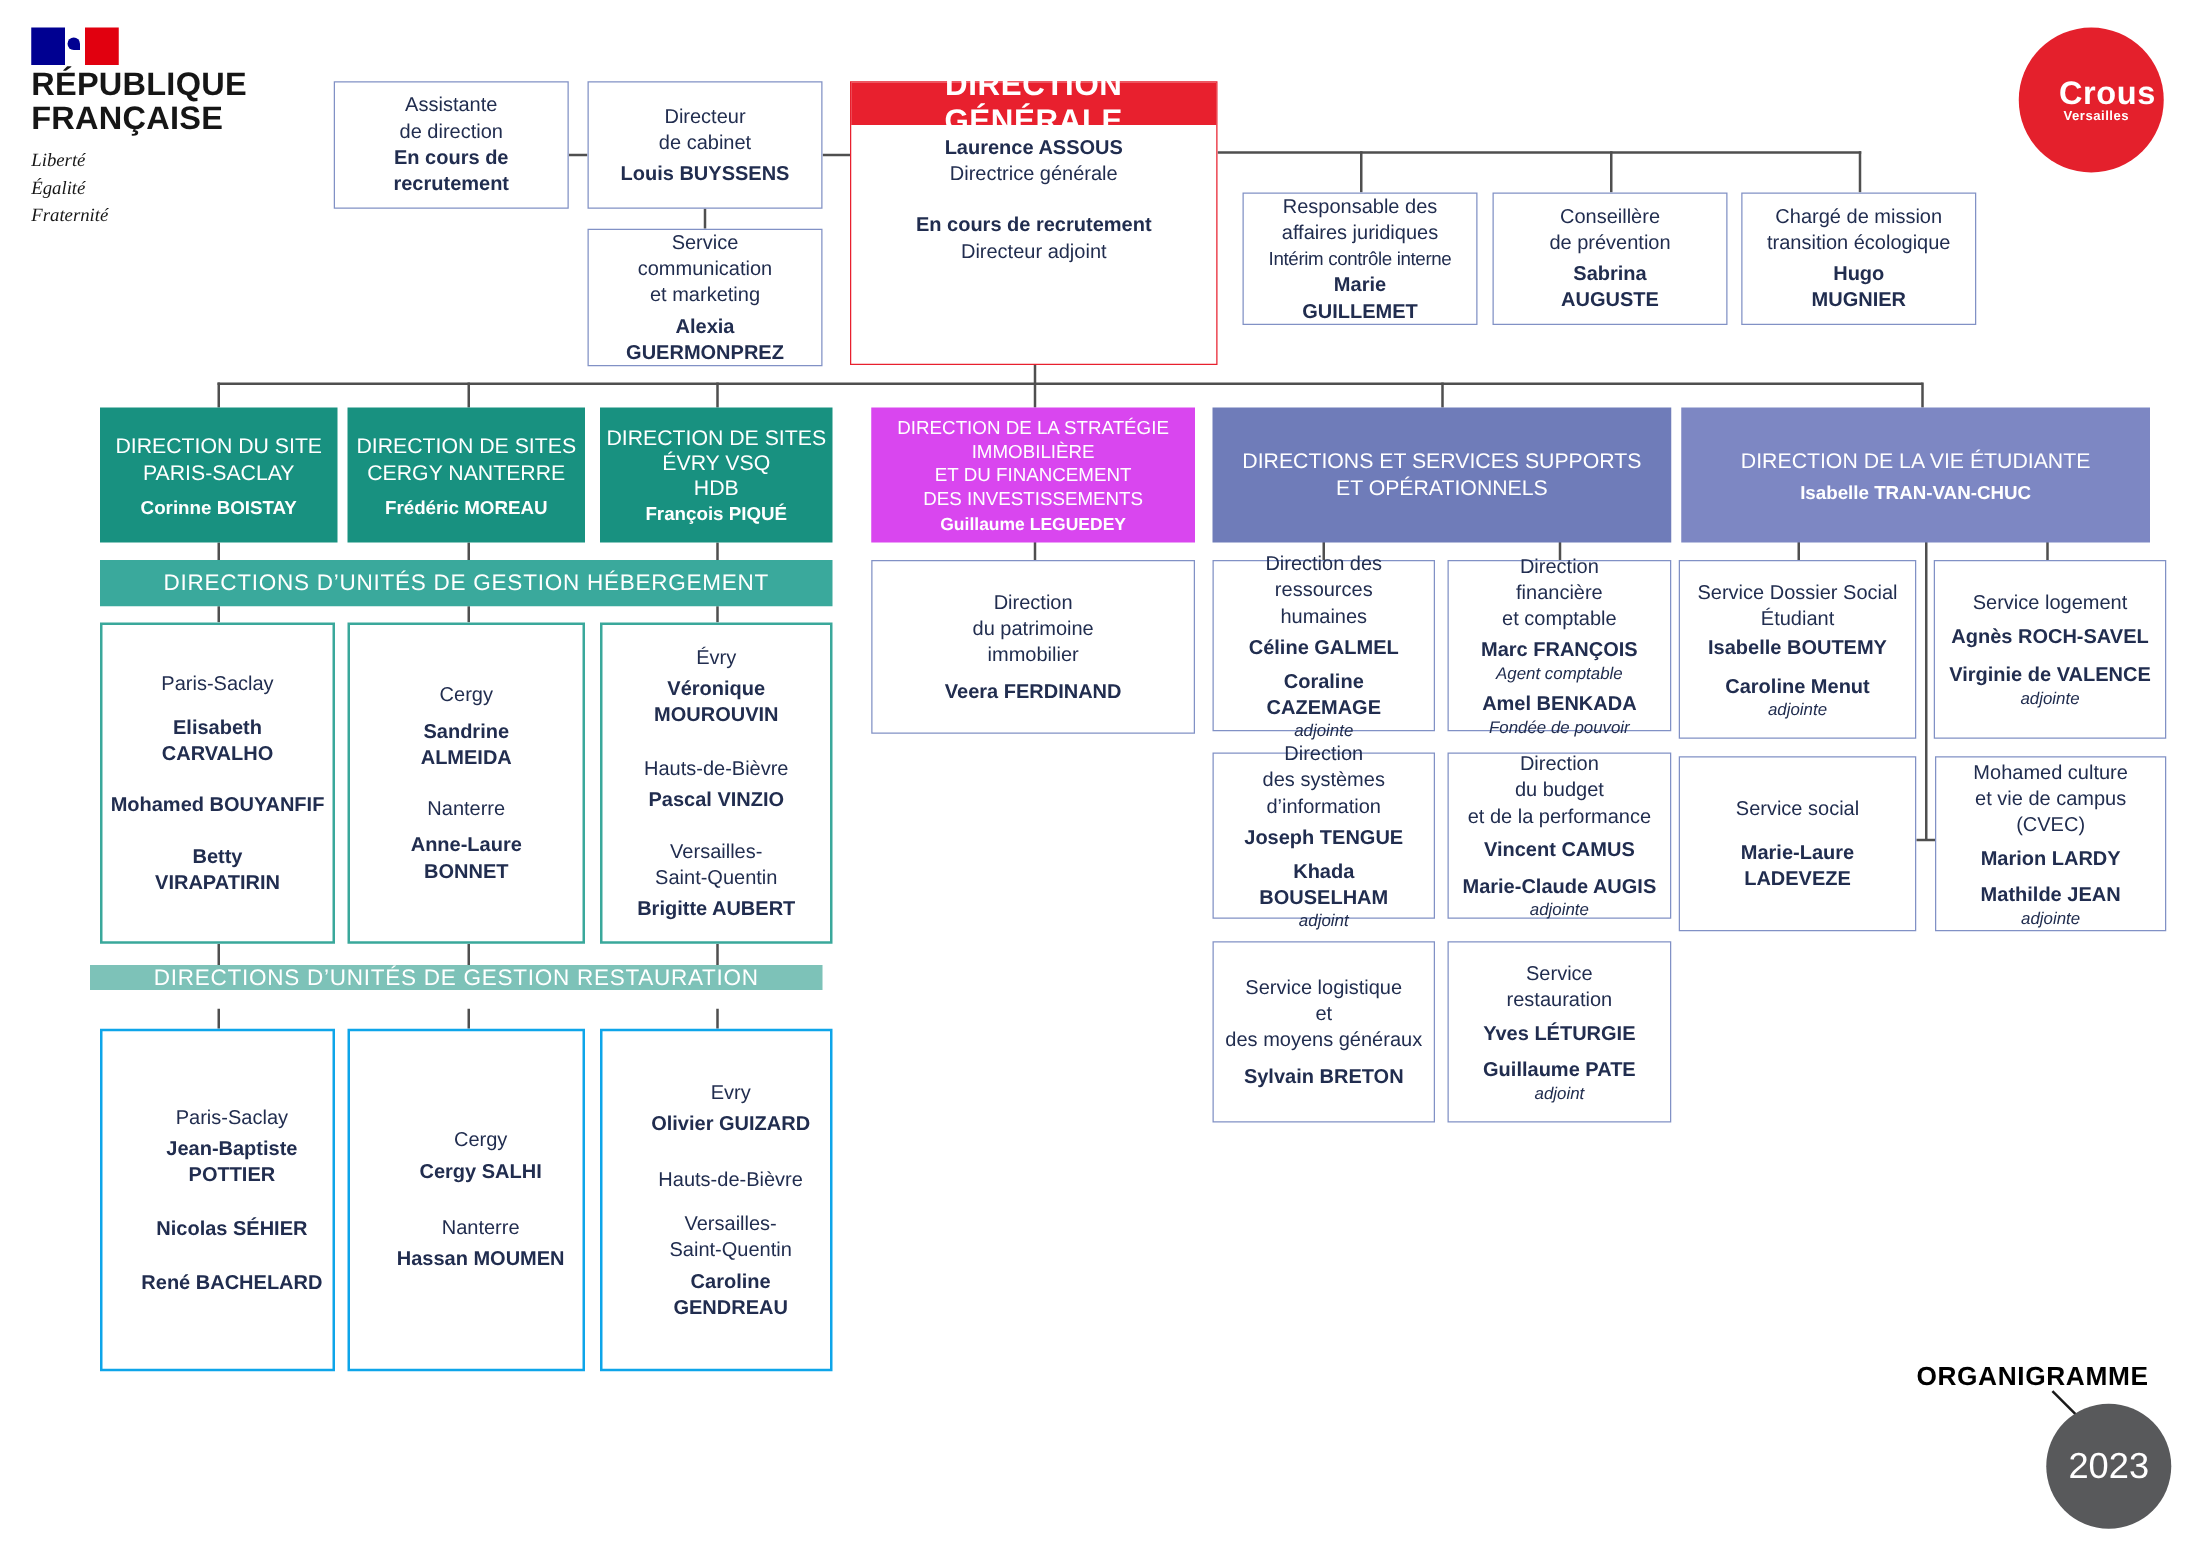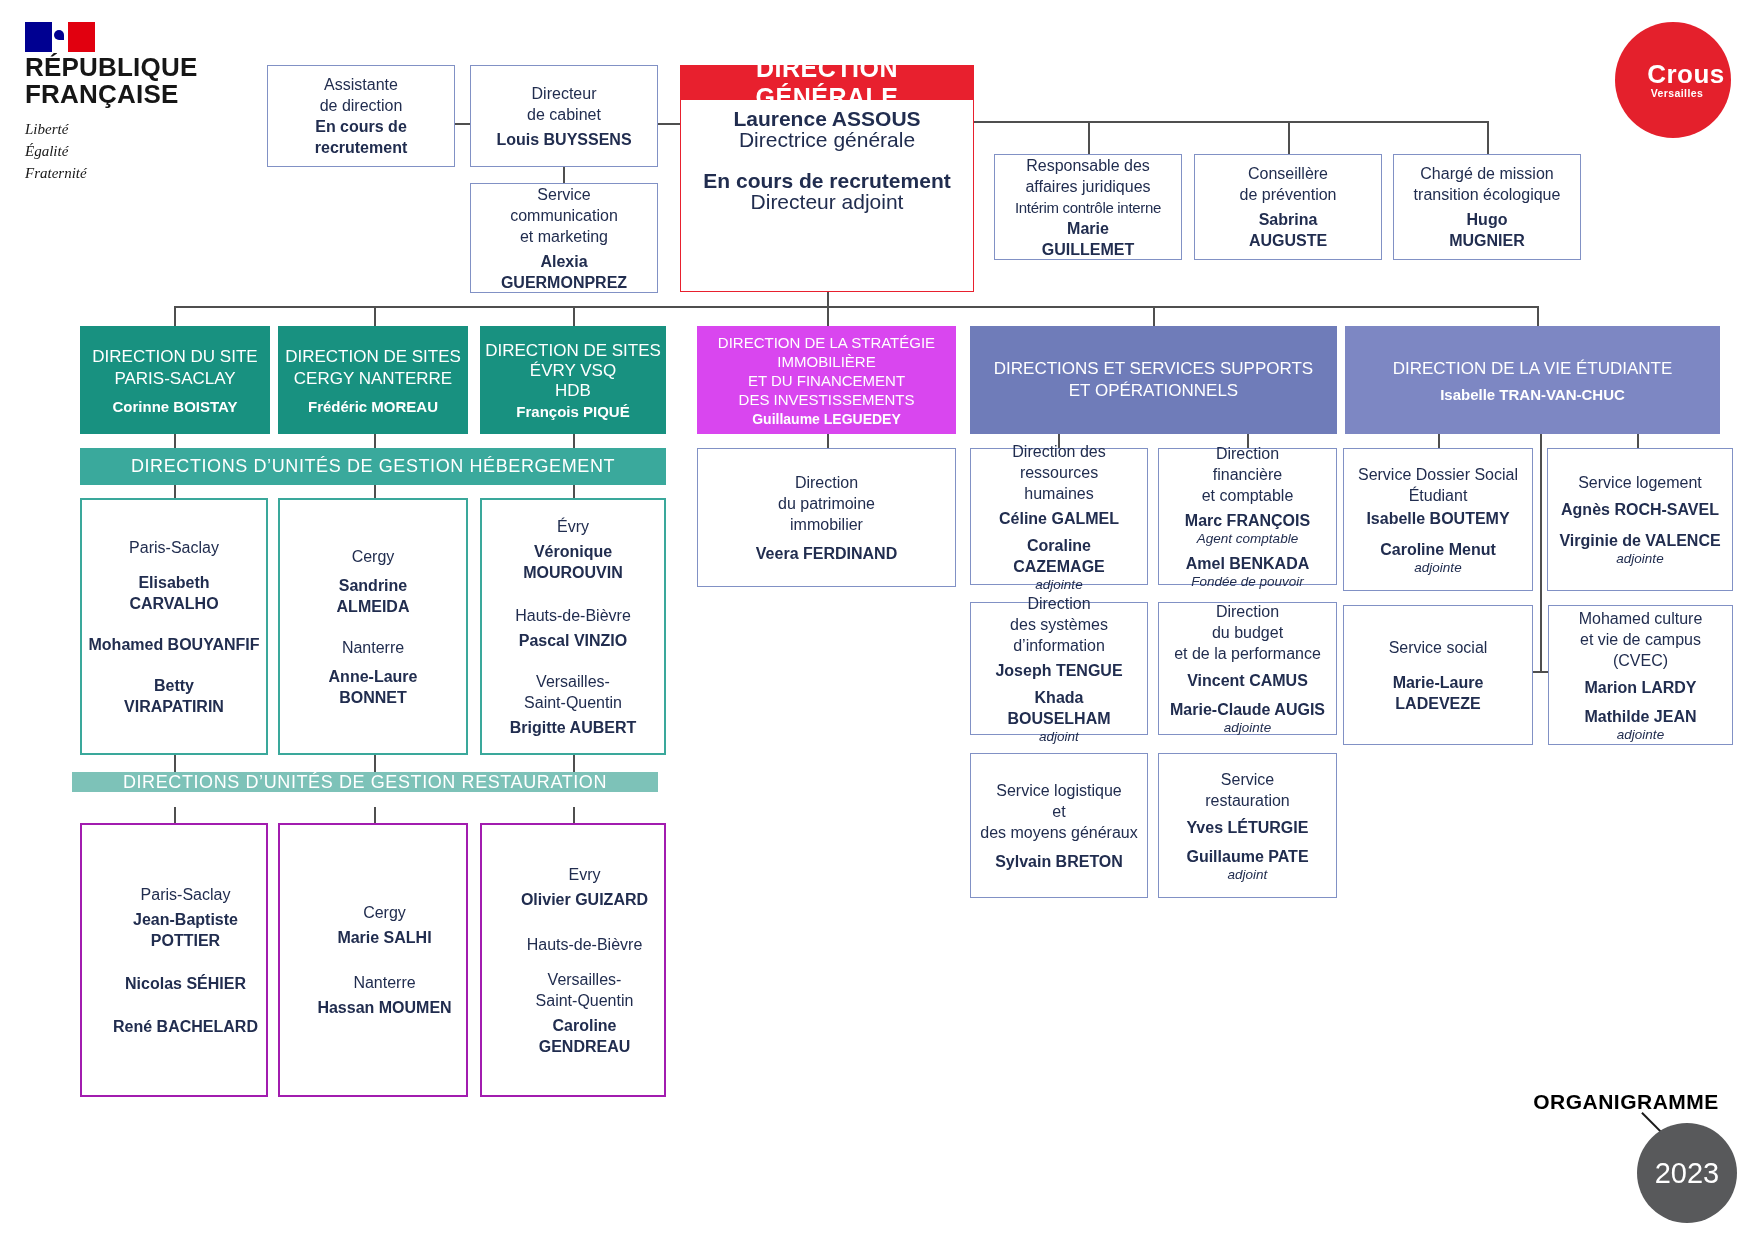--- a/index.html
+++ b/index.html
@@ -2,26 +2,26 @@
 <html><head>
 <meta charset="utf-8">
 <style>
   html,body{margin:0;padding:0;background:#fff;}
   #canvas{position:relative;width:1754px;height:1240px;background:#fff;overflow:hidden;
           font-family:"Liberation Sans","DejaVu Sans",sans-serif;color:#212d4f;}
   .box{position:absolute;box-sizing:border-box;display:flex;flex-direction:column;
        align-items:center;justify-content:center;text-align:center;}
   .wb{background:#fff;border:1.5px solid #8191c5;font-size:16px;line-height:21px;}
   .tealb{border:2px solid #3aa89b;}
-  .ltealb{border:2px solid #a21caf;padding-left:23px;}
+  .ltealb{border:2px solid #0ea5e9;padding-left:23px;}
   .dgbox{background:#fff;border:1.5px solid #e8202e;justify-content:flex-start;padding:0;}
   .dgband{width:100%;height:34px;background:#e8202e;color:#fff;font-weight:bold;font-size:25px;
           letter-spacing:.5px;display:flex;align-items:center;justify-content:center;flex:none;}
   .dgbody{flex:1;width:100%;display:flex;flex-direction:column;align-items:center;
-          justify-content:flex-start;padding-top:8px;font-size:21px;line-height:21px;}
+          justify-content:flex-start;padding-top:8px;font-size:16px;line-height:21px;}
   .green{background:#189180;color:#fff;}
   .blue{background:#d946ef;color:#fff;}
   .purple{background:#6f7cb9;color:#fff;}
   .purple2{background:#7d87c3;color:#fff;}
   .htitle{font-size:17px;line-height:22px;font-weight:500;}
   .htitle-sm{font-size:15px;line-height:19px;font-weight:500;}
   .hname{font-size:15px;font-weight:bold;margin-top:8px;}
   .banner{color:#fff;font-size:18px;letter-spacing:.6px;font-weight:500;}
   .bn1{background:#3aa99c;}
   .bn2{background:#7dc2b8;}
@@ -245,21 +245,21 @@
 
   <div class="box wb ltealb" style="left:80px;top:823px;width:188px;height:274px">
     <div>Paris-Saclay</div>
     <div class="b mt4">Jean-Baptiste POTTIER</div>
     <div class="b mt22">Nicolas SÉHIER</div>
     <div class="b mt22">René BACHELARD</div>
   </div>
 
   <div class="box wb ltealb" style="left:278px;top:823px;width:190px;height:274px">
     <div>Cergy</div>
-    <div class="b mt4">Marie SALHI</div>
+    <div class="b mt4">Cergy SALHI</div>
     <div class="mt24">Nanterre</div>
     <div class="b mt4">Hassan MOUMEN</div>
   </div>
 
   <div class="box wb ltealb" style="left:480px;top:823px;width:186px;height:274px">
     <div>Evry</div>
     <div class="b mt4">Olivier GUIZARD</div>
     <div class="mt24">Hauts-de-Bièvre</div>
     <div class="mt14">Versailles-</div>
     <div>Saint-Quentin</div>

